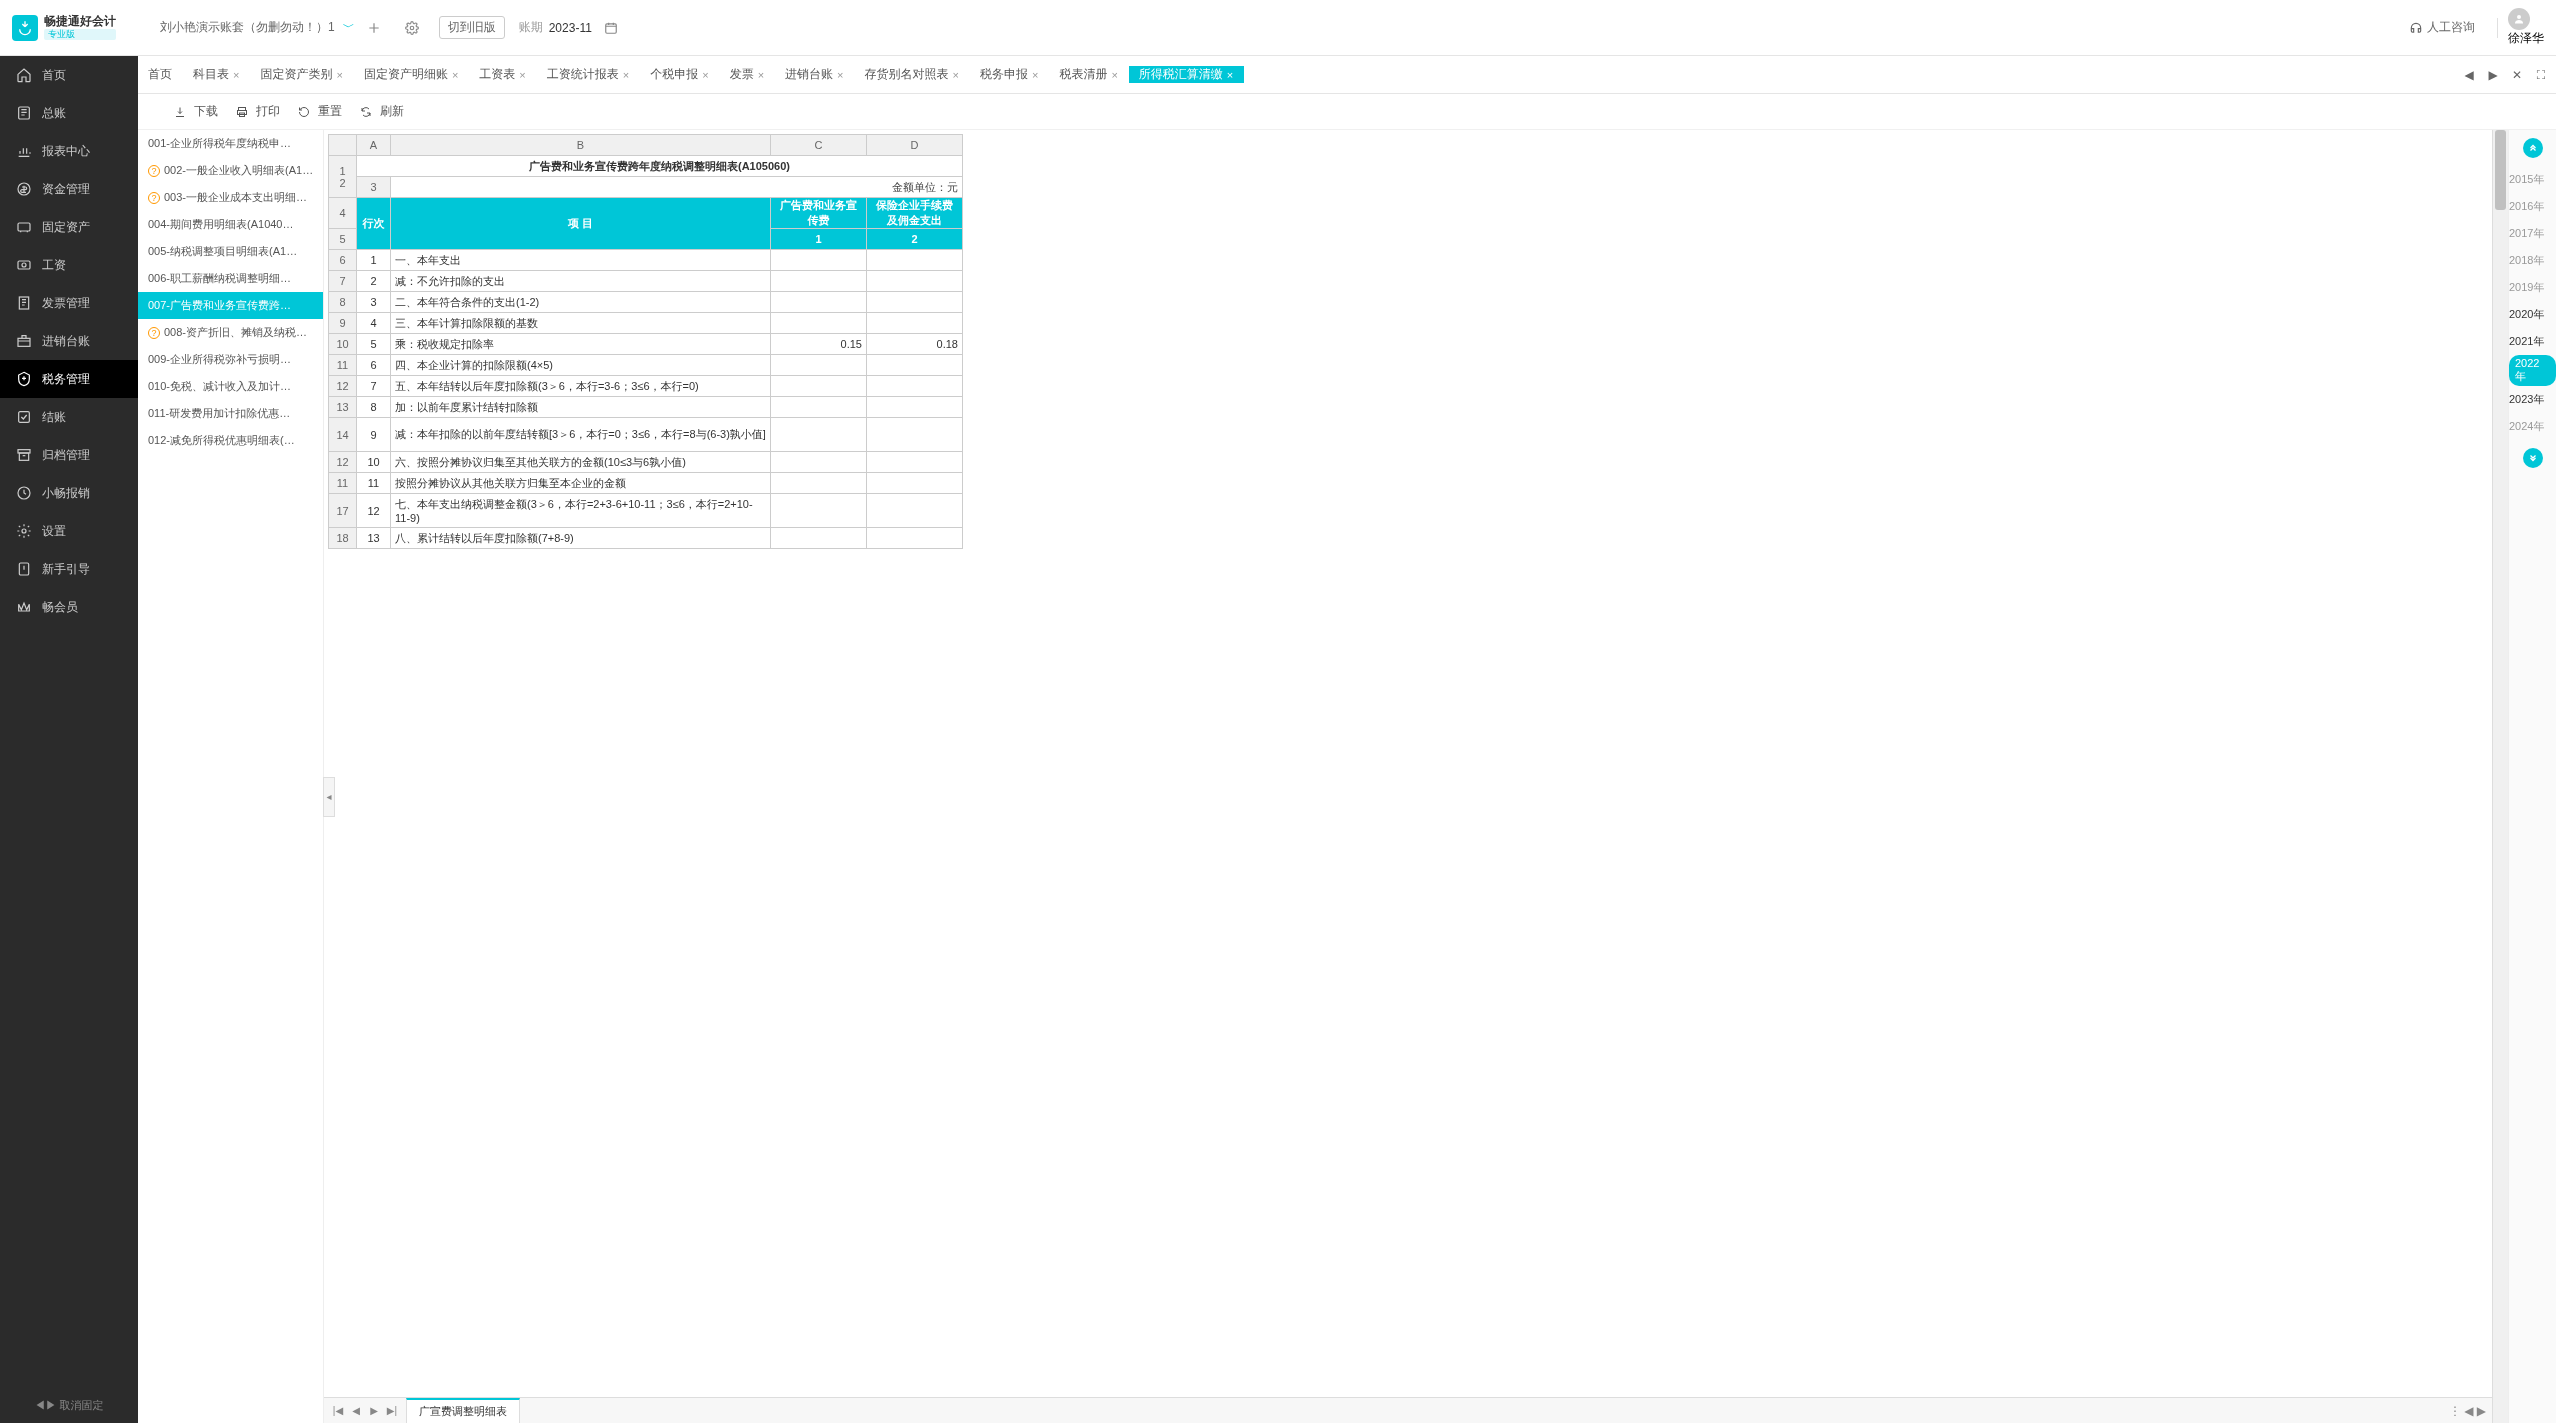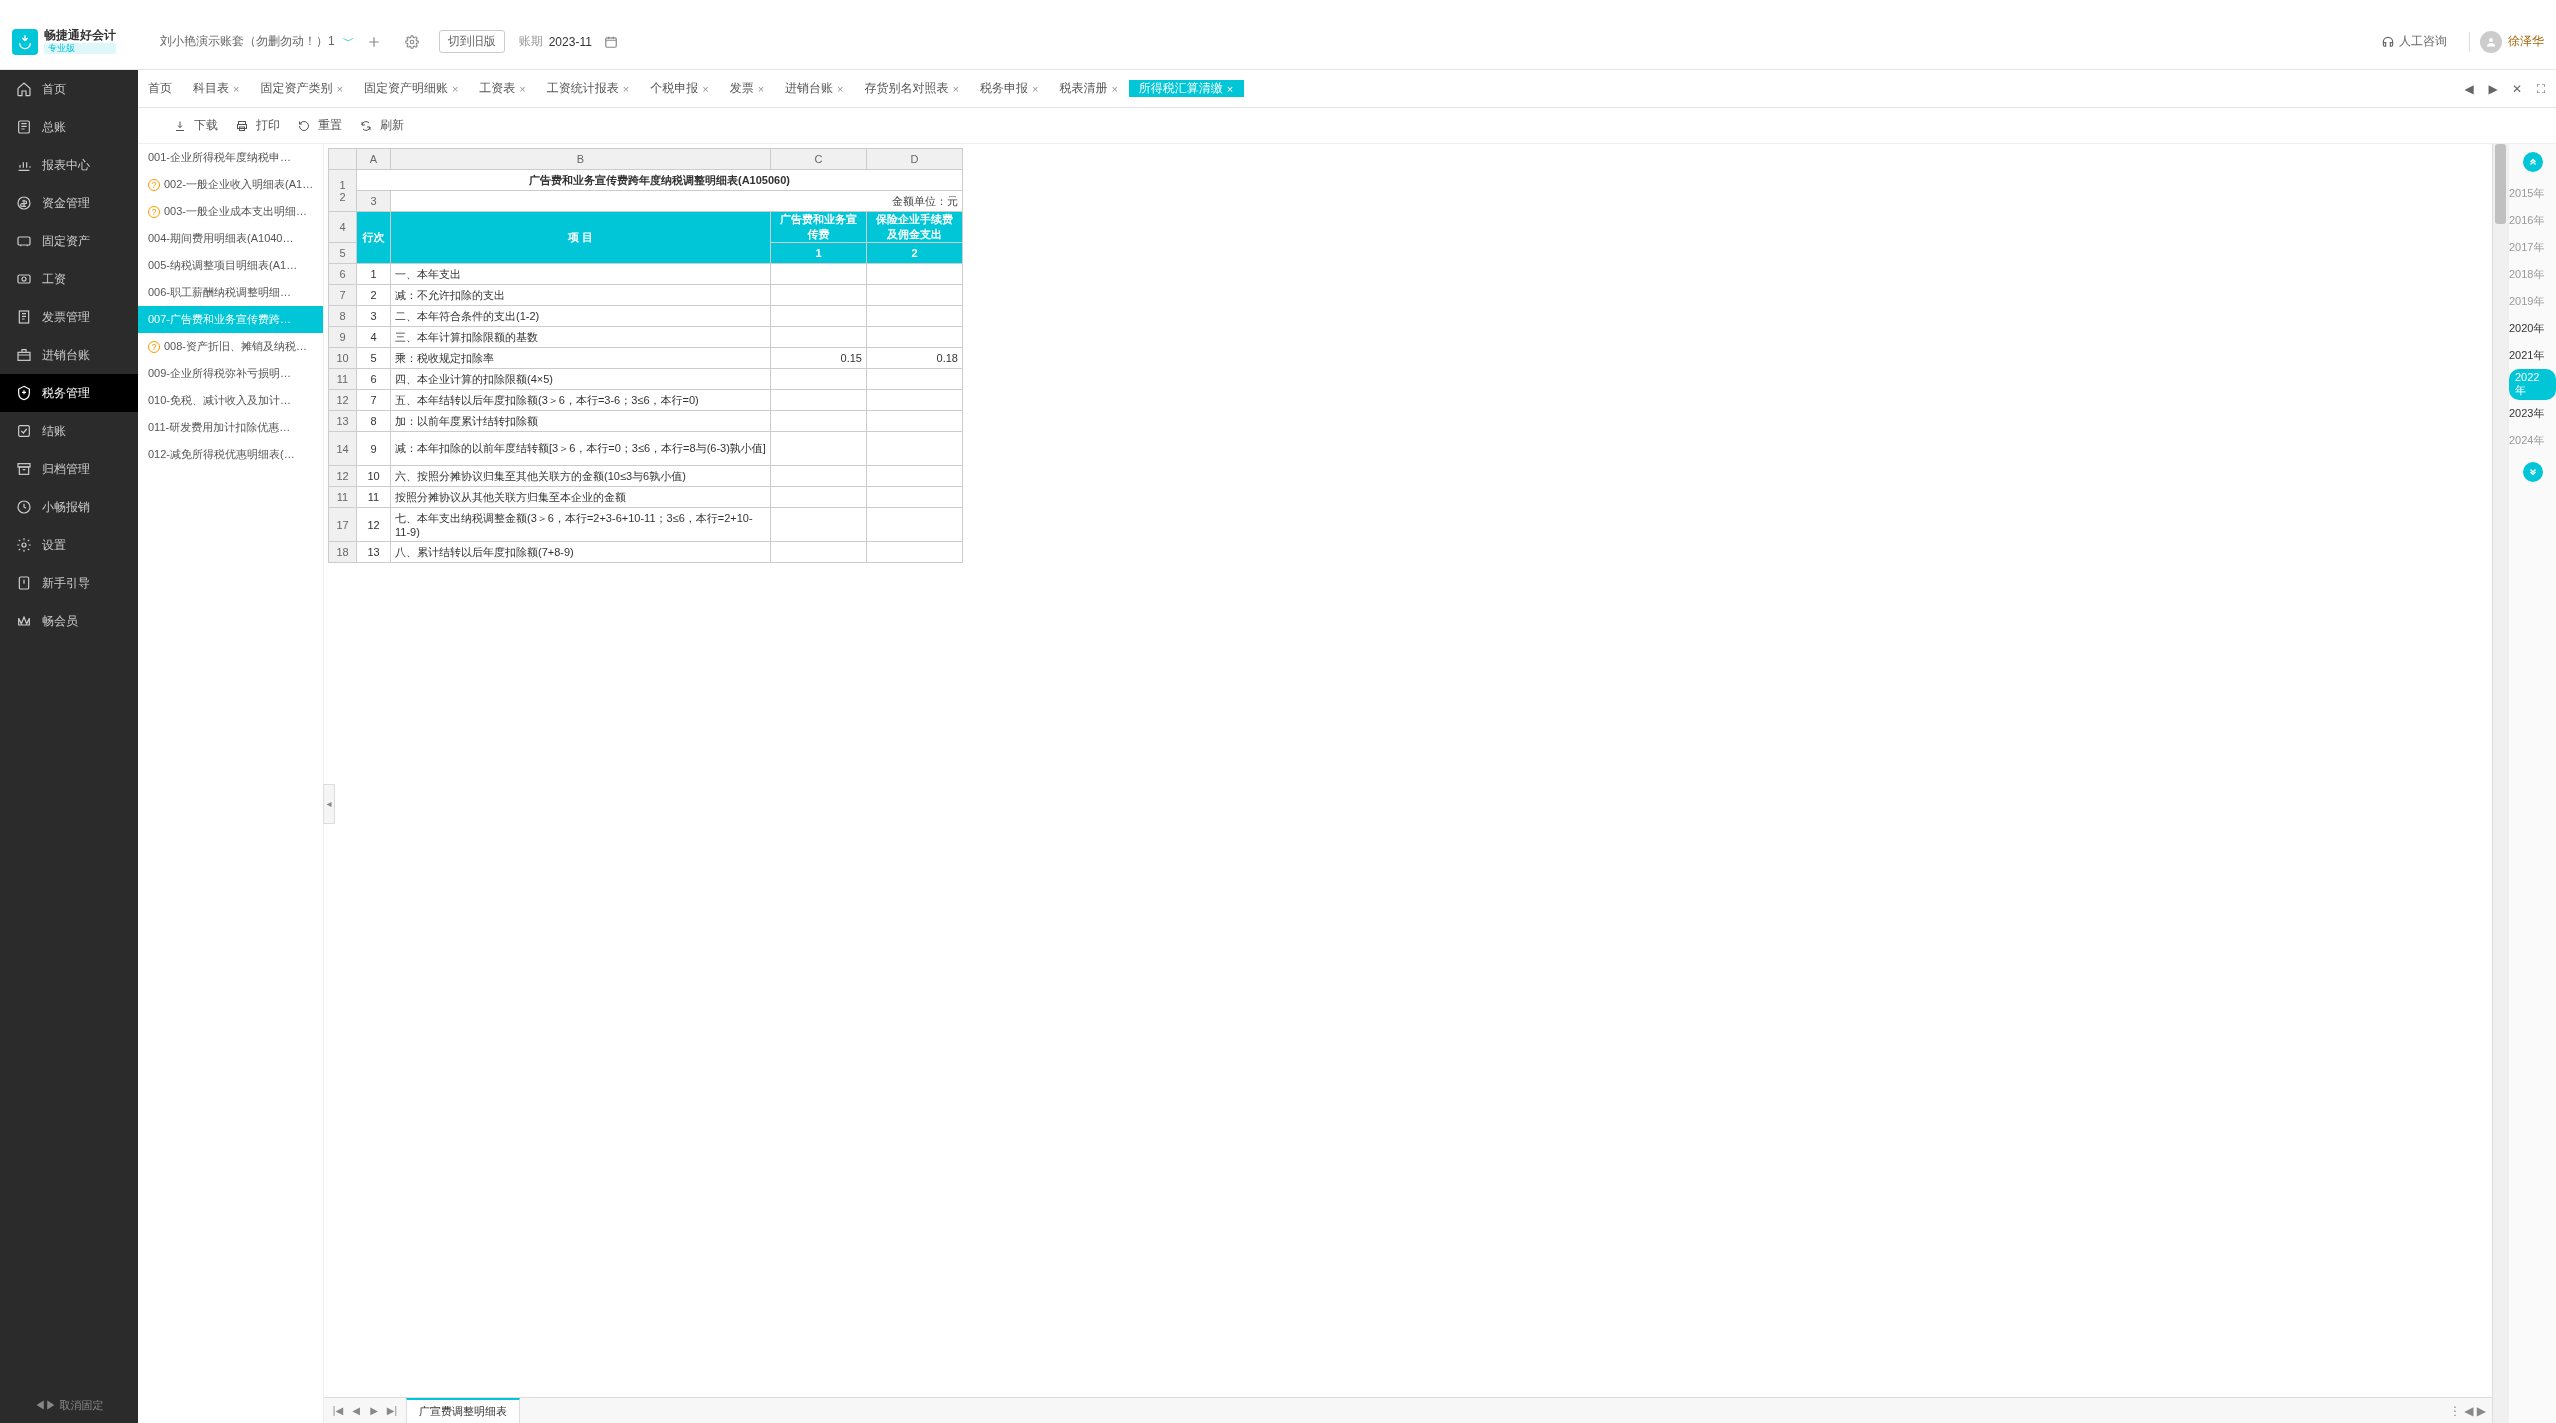--- a/index.html
+++ b/index.html
@@ -1,35 +1,35 @@
 <!DOCTYPE html>
 <html><head>
 <meta charset="utf-8">
 <style>
 * { margin: 0; padding: 0; box-sizing: border-box; }
 body { font-family: "Microsoft YaHei", Arial, sans-serif; font-size: 12px; color: #333; background: #fff; overflow: hidden; }
 .app { display: flex; flex-direction: column; height: 100vh; }
 
 
-.topbar { display: flex; align-items: center; height: 56px; border-bottom: 1px solid #e5e5e5; padding: 0 12px; background: #fff; margin-top: 14px; }
+.topbar { display: flex; align-items: center; height: 56px; border-bottom: 1px solid #e5e5e5; padding: 0 12px; background: #fff; }
 .logo-area { display: flex; align-items: center; width: 138px; }
 .logo-box { width: 26px; height: 26px; background: #00c6d7; border-radius: 4px; display: flex; align-items: center; justify-content: center; color: #fff; font-size: 14px; margin-right: 6px; }
 .logo-text { display: flex; flex-direction: column; line-height: 1; }
 .logo-main { font-size: 12px; font-weight: bold; color: #333; }
 .logo-sub { font-size: 9px; color: #00c6d7; background: #e0f7fa; padding: 1px 4px; border-radius: 2px; margin-top: 2px; display: inline-block; }
 .account-selector { display: flex; align-items: center; margin-left: 10px; color: #666; }
 .chev-down { margin-left: 8px; color: #00c6d7; }
 .top-icon { width: 26px; height: 26px; display: flex; align-items: center; justify-content: center; color: #888; margin: 0 6px; cursor: pointer; }
 .switch-old { border: 1px solid #ccc; padding: 2px 8px; border-radius: 3px; color: #666; margin: 0 8px; }
 .period-label { color: #999; margin-left: 6px; }
 .period-val { margin-left: 6px; color: #333; }
 .grow { flex: 1; }
 .support { display: flex; align-items: center; color: #666; margin-right: 12px; }
 .support svg { margin-right: 4px; }
-.user { display: flex; align-items: center; color: #a16207; }
+.user { display: flex; color: #000000; flex-direction: column; }
 .avatar { width: 22px; height: 22px; border-radius: 50%; background: #ccc; margin-right: 6px; display: flex; align-items: center; justify-content: center; color: #fff; }
 .divider-v { width: 1px; height: 20px; background: #e0e0e0; margin: 0 10px; }
 
 
 .body { display: flex; flex: 1; min-height: 0; }
 .sidebar { width: 138px; background: #2b2b2b; color: #bbb; display: flex; flex-direction: column; overflow-y: auto; }
 .side-item { display: flex; align-items: center; height: 38px; padding-left: 16px; cursor: pointer; color: #ccc; }
 .side-item.active { background: #000; color: #fff; }
 .side-item svg { margin-right: 10px; flex-shrink: 0; }
 .side-spacer { flex: 1; }

